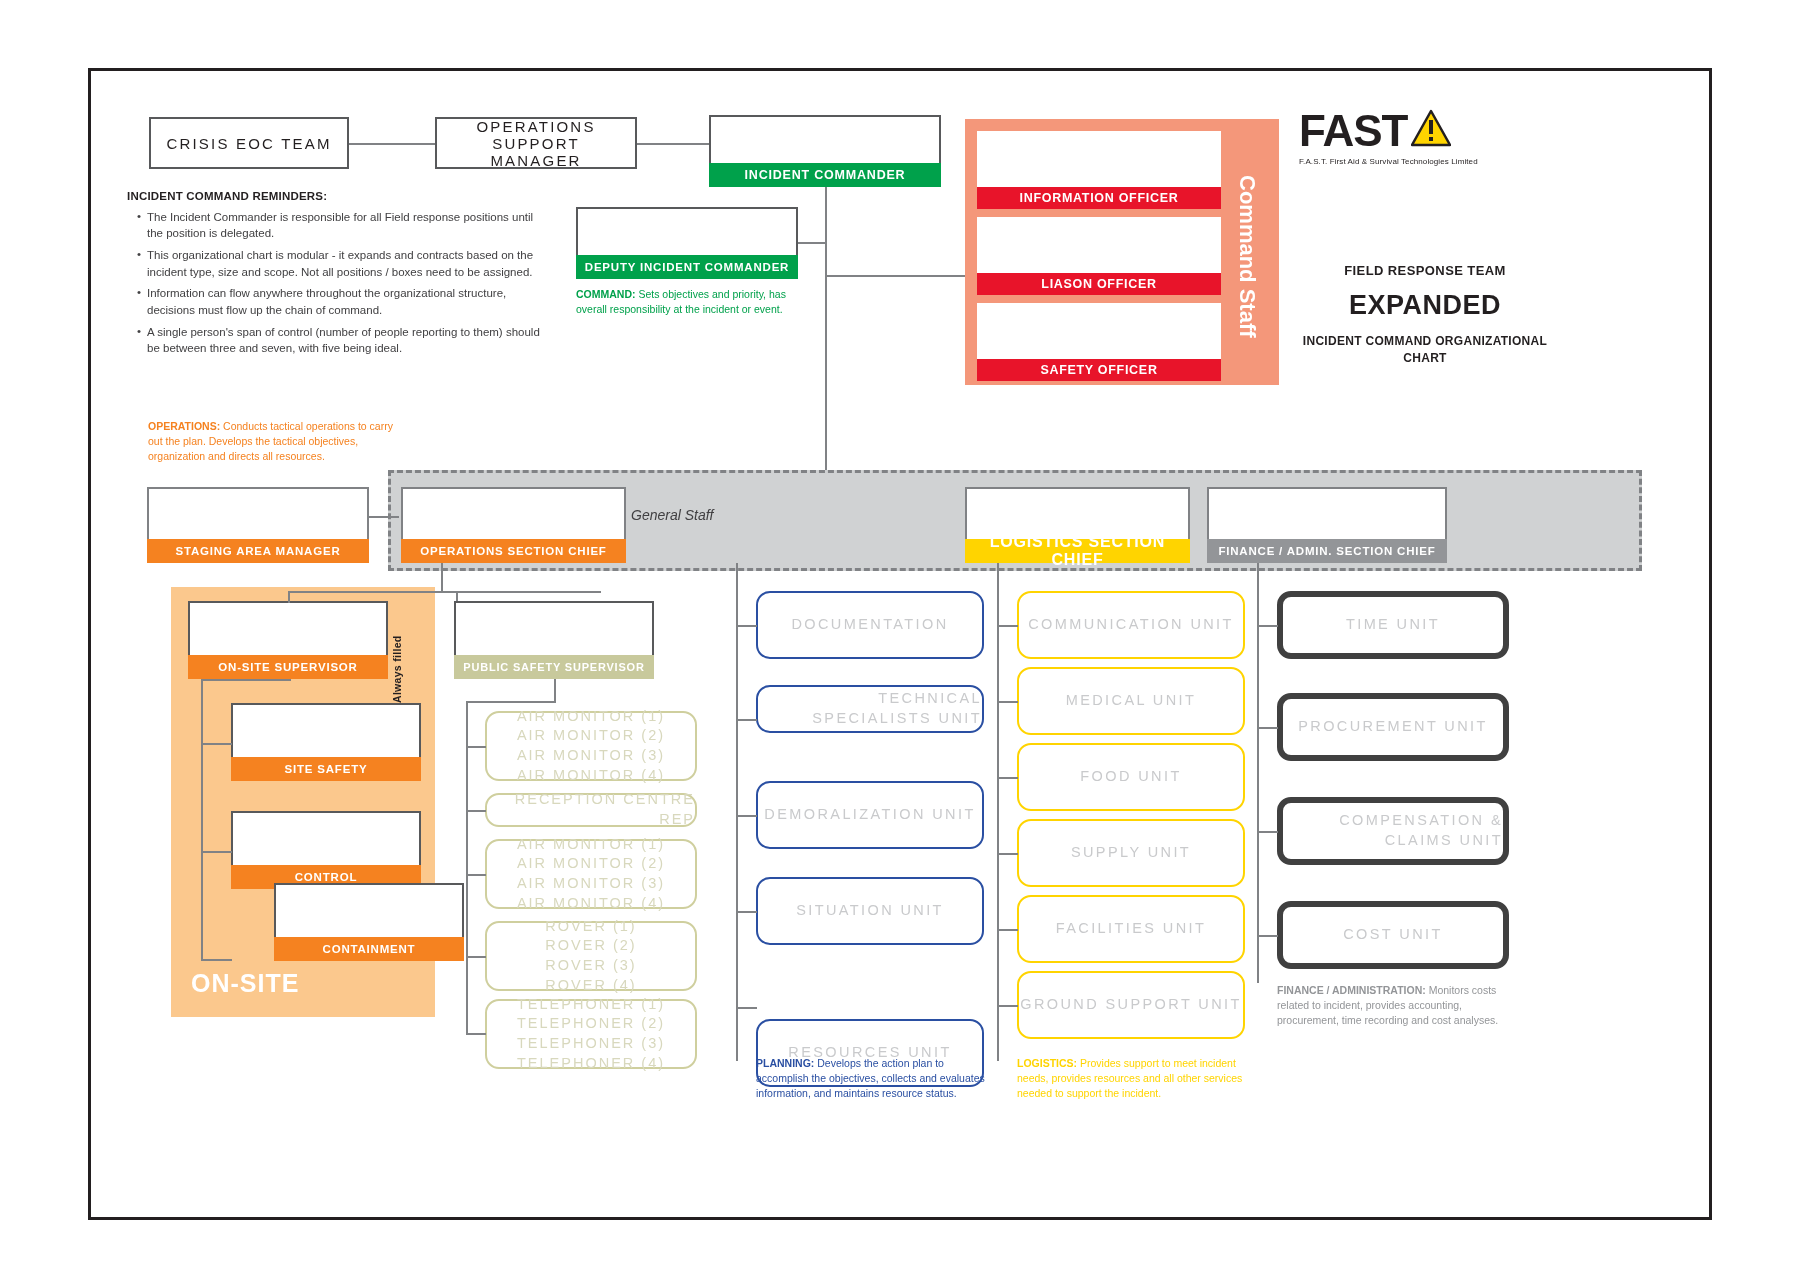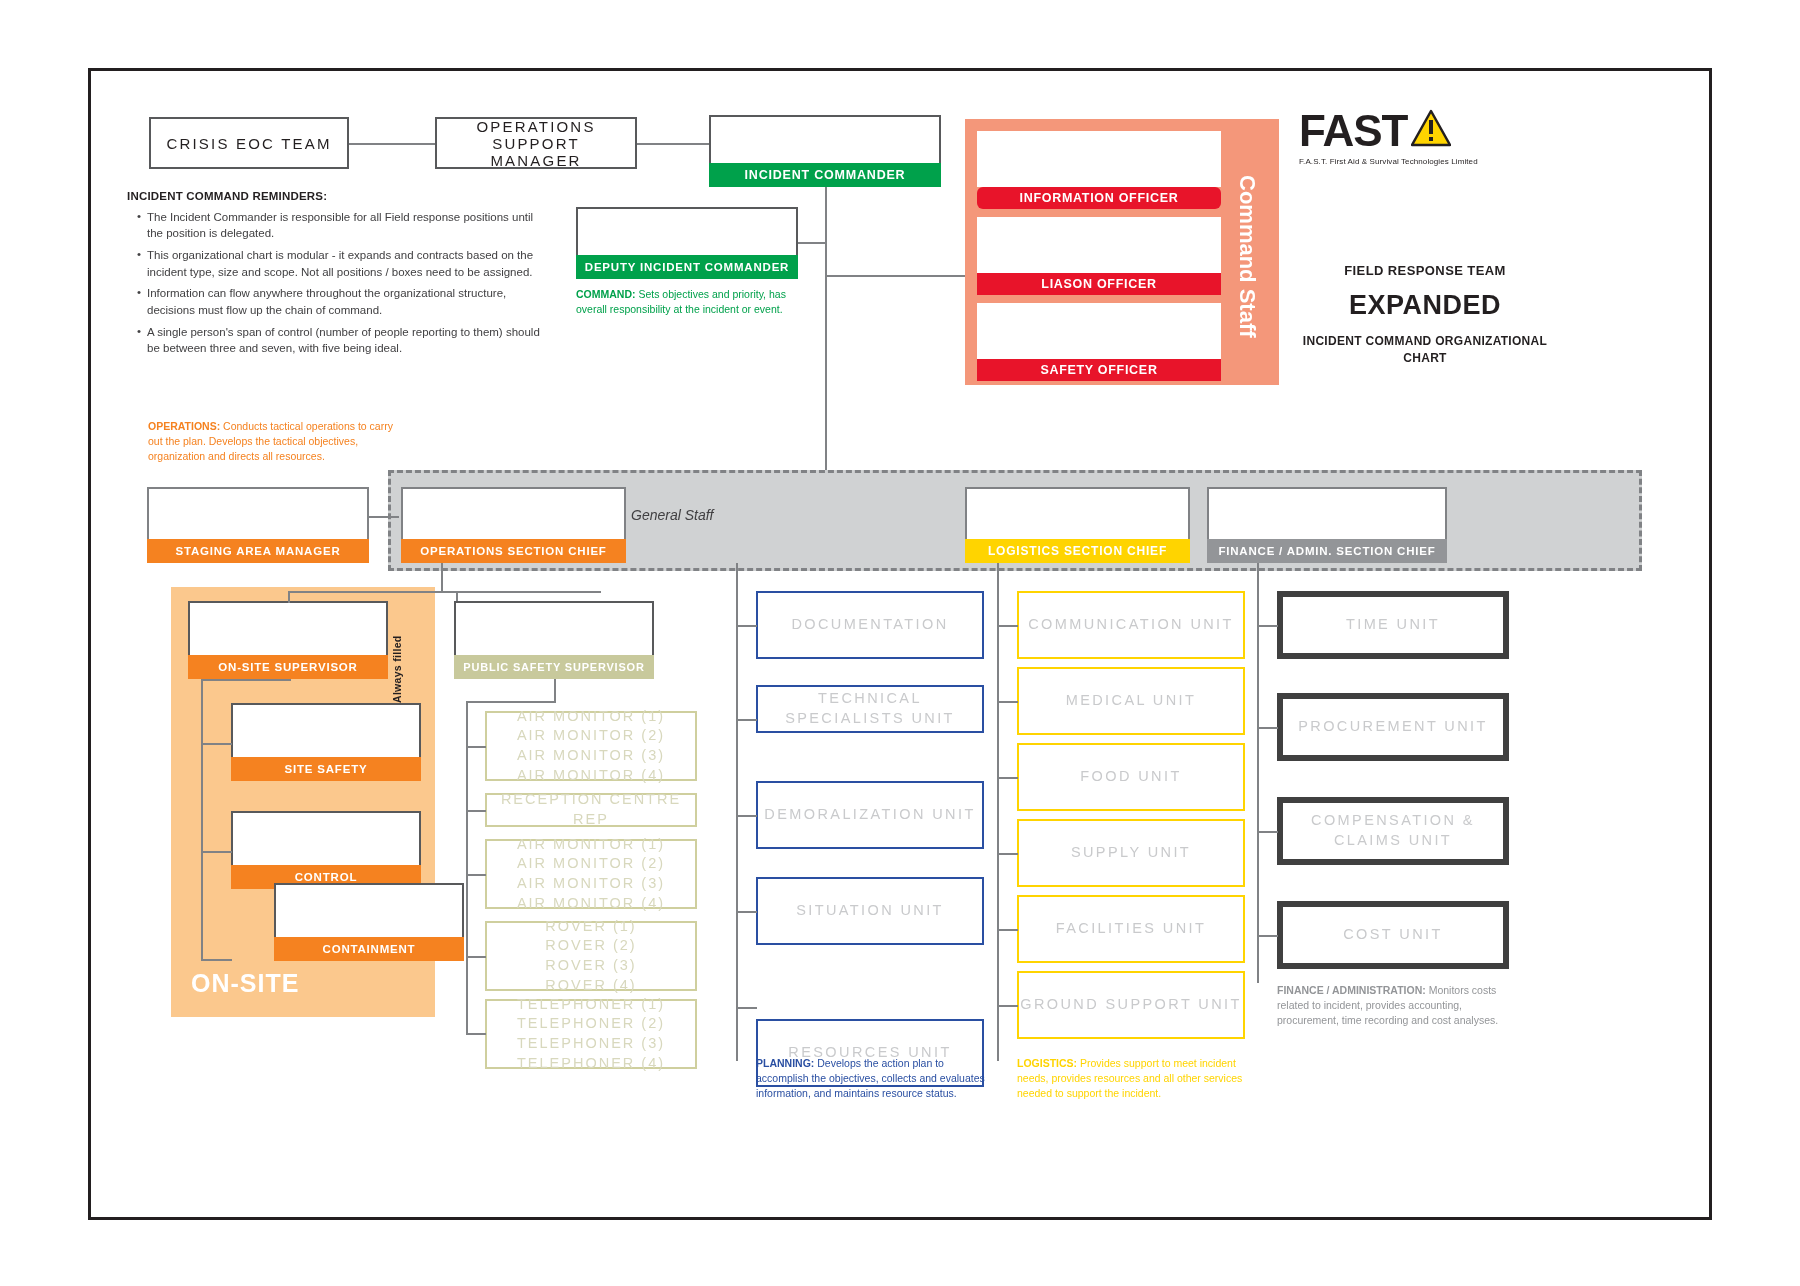--- a/index.html
+++ b/index.html
@@ -33,22 +33,22 @@
     position:absolute; border:2px solid #58595b; background:#fff;
     display:flex; align-items:center; justify-content:center;
     text-align:center; color:#231f20; letter-spacing:2.2px;
     font-size:15px; font-weight:500;
   }
 
   
   .ghost {
     position:absolute; background:#fff;
     display:flex; align-items:center; justify-content:center;
-    text-align:center; letter-spacing:2.4px; font-size:14.5px;
-    color:#c9cacc; line-height:1.35;
+    text-align:right; letter-spacing:2.4px; font-size:14.5px;
+    color:#c9cacc; line-height:1.35;border-radius:14px;
   }
   .ghost.blue   { border:2px solid #2a4fa2; }
   .ghost.yellow { border:2px solid #ffd400; }
   .ghost.grey   { border:6px solid #404040; }
   .ghost.olive  { border:2px solid #cfcf9e; color:#d8d8bd; letter-spacing:2px;}
 
   .conn { position:absolute; background:#808285; }
   .conn.v { width:1.5px; }
   .conn.h { height:1.5px; }
 
@@ -145,21 +145,21 @@
     <ul>
       <li>The Incident Commander is responsible for all Field response positions until the position is delegated.</li>
       <li>This organizational chart is modular - it expands and contracts based on the incident type, size and scope. Not all positions / boxes need to be assigned.</li>
       <li>Information can flow anywhere throughout the organizational structure, decisions must flow up the chain of command.</li>
       <li>A single person's span of control (number of people reporting to them) should be between three and seven, with five being ideal.</li>
     </ul>
   </div>
 
   <div id="cmdstaff" style="left:874px; top:48px; width:314px; height:266px;">
     <div class="slot" style="left:12px; top:12px; width:244px; height:56px;"></div>
-    <div class="red" style="left:12px; top:68px; width:244px; height:22px;border-radius:6px;">
+    <div class="red" style="left:12px; top:68px; width:244px; height:22px;">
       <span>INFORMATION OFFICER</span>
     </div>
 
     <div class="slot" style="left:12px; top:98px; width:244px; height:56px;"></div>
     <div class="red" style="left:12px; top:154px; width:244px; height:22px;">
       <span>LIASON OFFICER</span>
     </div>
 
     <div class="slot" style="left:12px; top:184px; width:244px; height:56px;"></div>
     <div class="red" style="left:12px; top:240px; width:244px; height:22px;">
@@ -203,21 +203,21 @@
   <div class="conn h" style="left:278px; top:445px; width:30px;"></div>
 
   <div class="nbox" style="left:310px; top:416px; width:225px; height:76px;">
     <div class="body" style="height:52px; border:2px solid #808285; border-bottom:none;"></div>
     <div class="lab" style="height:24px; background:#f58220; font-size:11.5px;">OPERATIONS SECTION CHIEF</div>
   </div>
 
 
   <div class="nbox" style="left:874px; top:416px; width:225px; height:76px;">
     <div class="body" style="height:52px; border:2px solid #808285; border-bottom:none;"></div>
-    <div class="lab" style="height:24px; background:#ffd400; font-size:12px; color:#fff;">LOGISTICS SECTION CHIEF</div>
+    <div class="lab" style="height:24px; background:#ffd400; font-size:16px; color:#fff;">LOGISTICS SECTION CHIEF</div>
   </div>
 
   <div class="nbox" style="left:1116px; top:416px; width:240px; height:76px;">
     <div class="body" style="height:52px; border:2px solid #808285; border-bottom:none;"></div>
     <div class="lab" style="height:24px; background:#939598; font-size:11.5px;">FINANCE / ADMIN. SECTION CHIEF</div>
   </div>
 
   <div id="onsite" style="left:80px; top:516px; width:264px; height:430px;"></div>
   <div id="onsiteLbl" style="left:100px; top:898px;">ON-SITE</div>
   <div id="alwaysfilled" style="left:300px; top:540px; height:92px;">Always filled</div>

